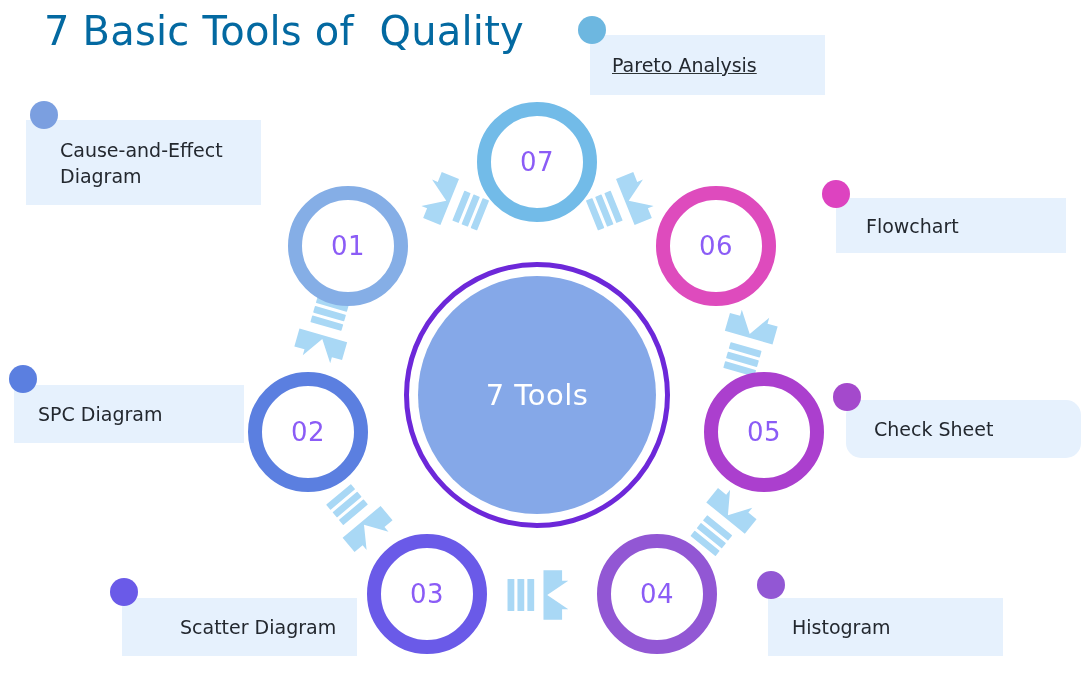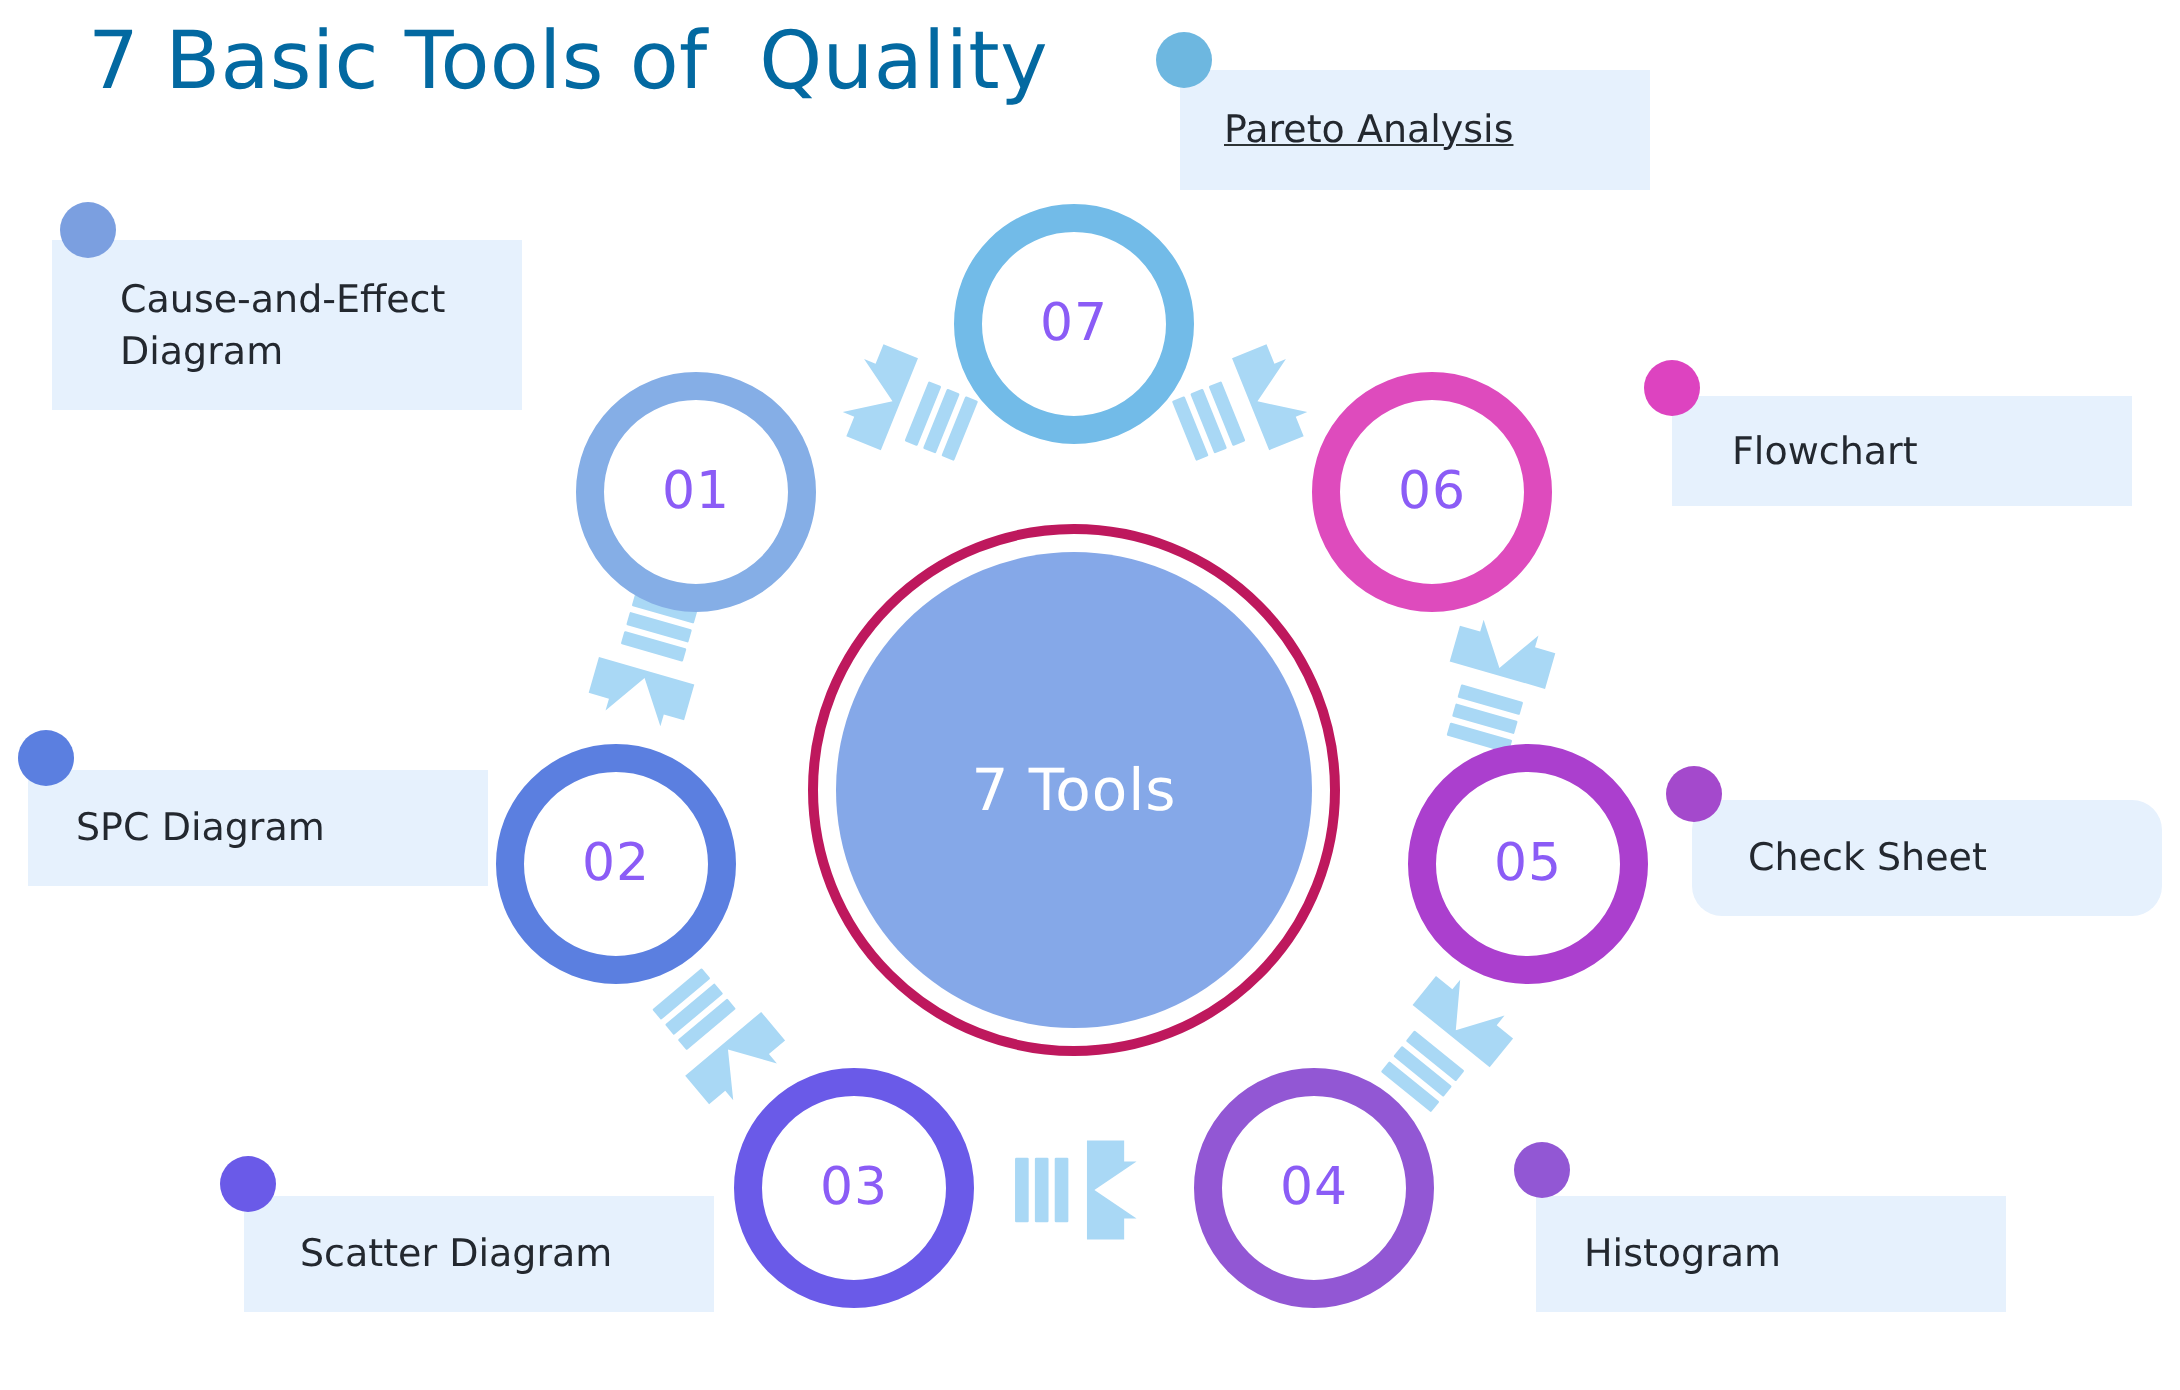--- a/index.html
+++ b/index.html
@@ -76,21 +76,21 @@
     letter-spacing: 0.5px;
   }
 
   #center-node {
     position: absolute;
     left: 404px;
     top: 262px;
     width: 266px;
     height: 266px;
     border-radius: 50%;
-    border: 5px solid #be185d;
+    border: 5px solid #6d28d9;
     box-sizing: border-box;
     display: flex;
     align-items: center;
     justify-content: center;
     background: #ffffff;
   }
   #center-fill {
     width: 238px;
     height: 238px;
     border-radius: 50%;
@@ -200,21 +200,21 @@
     </div>
     <div class="label-dot" style="left: 822px; top: 180px; background: rgb(221, 67, 192);"></div>
     <div class="label-box" style="left: 14px; top: 385px; width: 230px; height: 58px; background: rgb(230, 241, 253); padding-left: 24px;">
       <span class="label-text">SPC Diagram</span>
     </div>
     <div class="label-dot" style="left: 9px; top: 365px; background: rgb(91, 127, 224);"></div>
     <div class="label-box" style="left: 846px; top: 400px; width: 235px; height: 58px; background: rgb(230, 241, 253); padding-left: 28px; border-radius: 15px;">
       <span class="label-text">Check Sheet</span>
     </div>
     <div class="label-dot" style="left: 833px; top: 383px; background: rgb(164, 73, 204);"></div>
-    <div class="label-box" style="left: 122px; top: 598px; width: 235px; height: 58px; background: rgb(230, 241, 253); padding-left: 28px;">
+    <div class="label-box" style="left: 122px; top: 598px; width: 235px; height: 58px; background: rgb(230, 241, 253); padding-left: 58px;">
       <span class="label-text">Scatter Diagram</span>
     </div>
     <div class="label-dot" style="left: 110px; top: 578px; background: rgb(106, 90, 232);"></div>
     <div class="label-box" style="left: 768px; top: 598px; width: 235px; height: 58px; background: rgb(230, 241, 253); padding-left: 24px;">
       <span class="label-text">Histogram</span>
     </div>
     <div class="label-dot" style="left: 757px; top: 571px; background: rgb(146, 87, 212);"></div>
   </div>
 
 </body></html>

